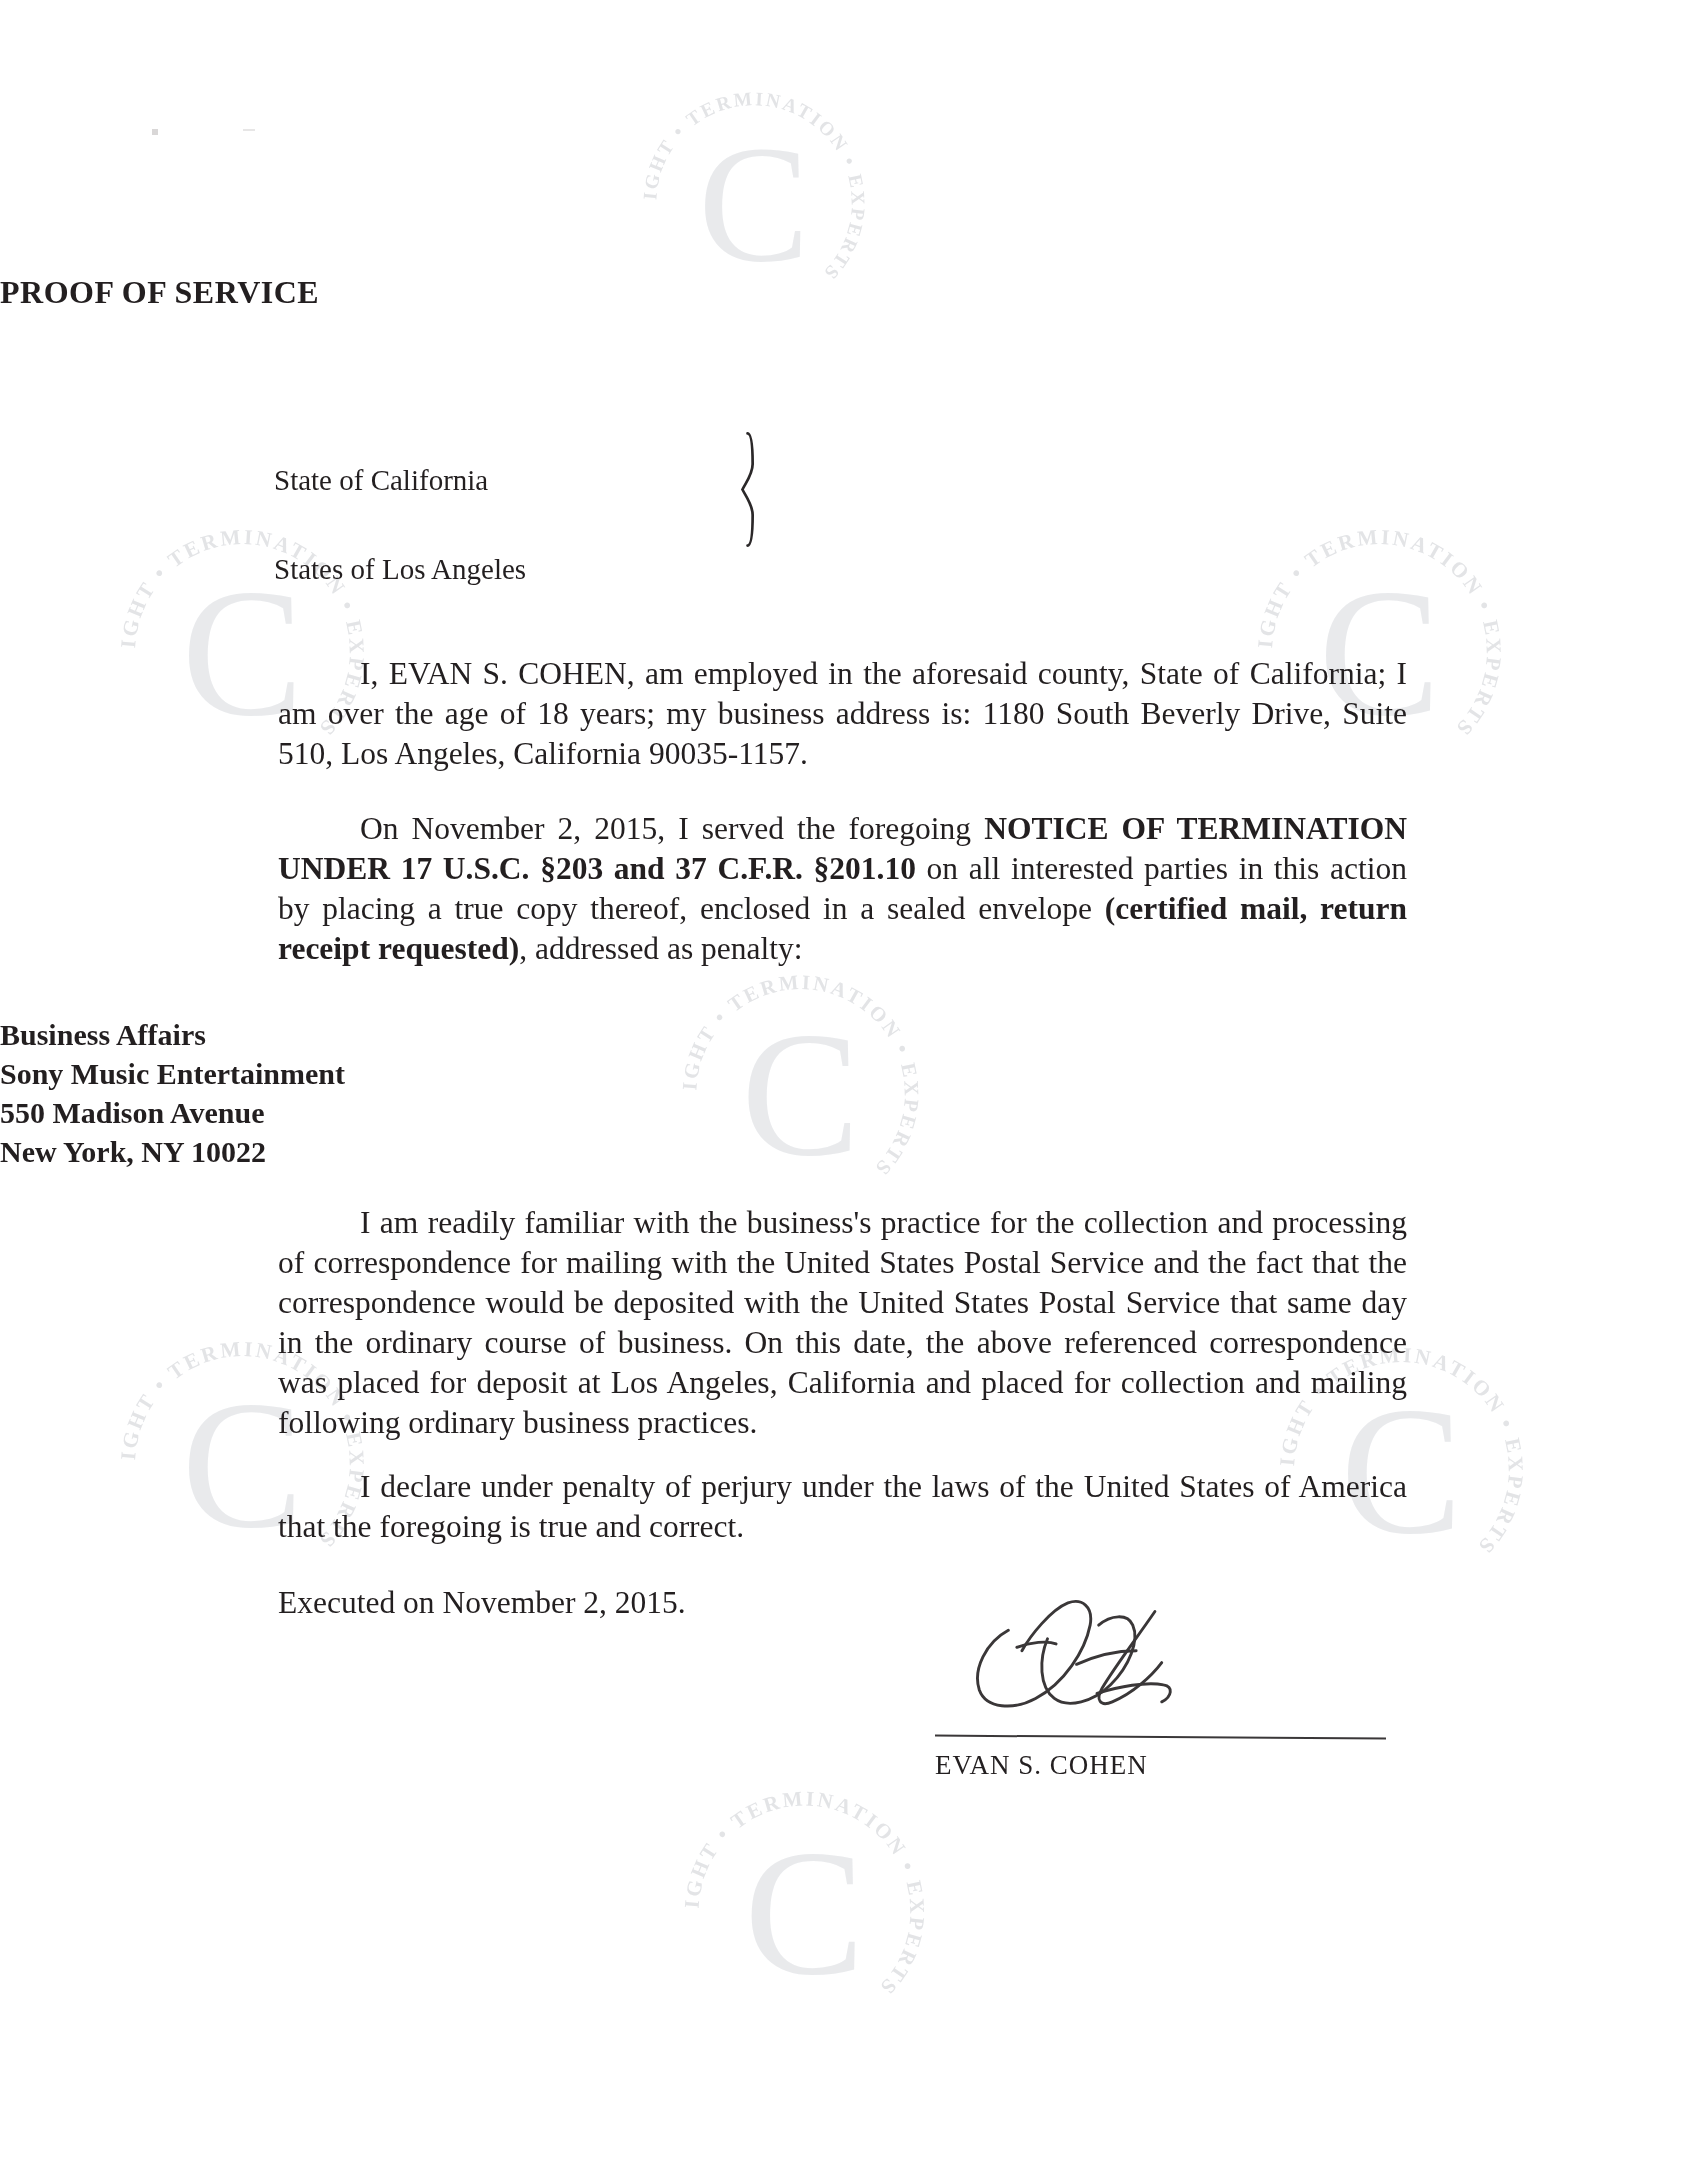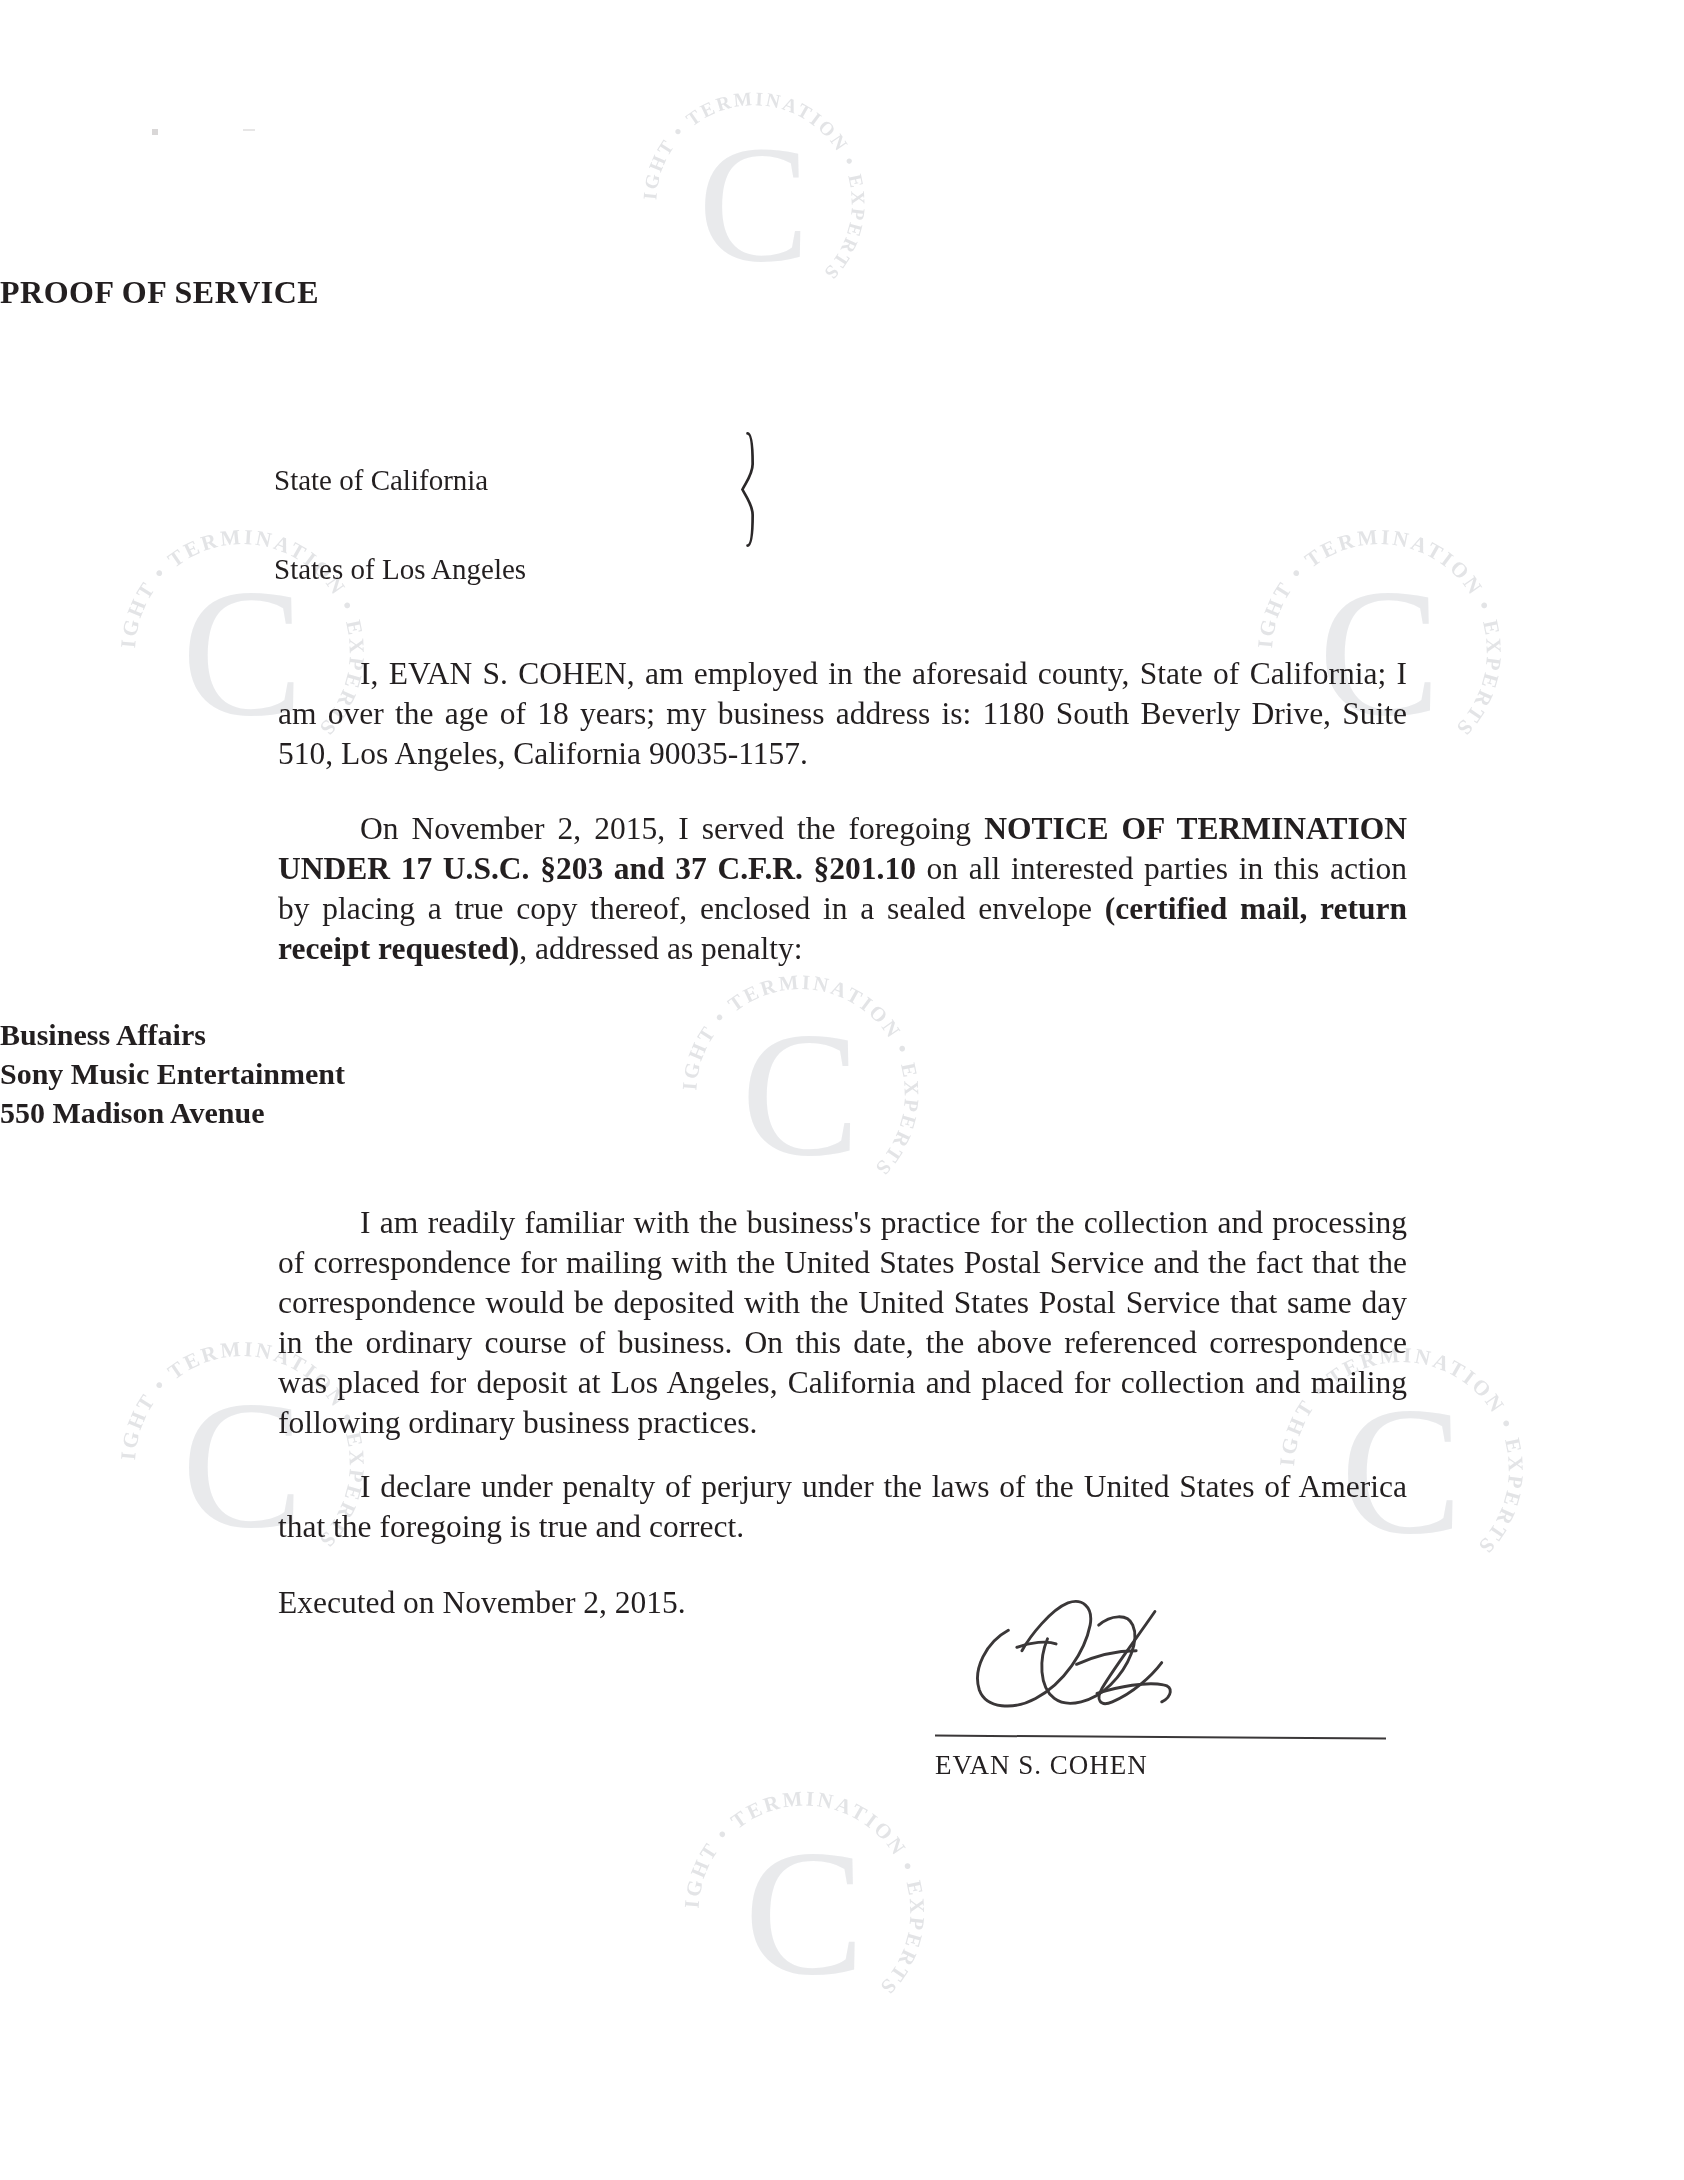--- a/index.html
+++ b/index.html
@@ -267,20 +267,21 @@
     </div>
 
     <div class="body-block para-2">
       <p><span>On November 2, 2015, I served the foregoing </span><b>NOTICE OF TERMINATION UNDER 17 U.S.C. §203 and 37 C.F.R. §201.10</b><span> on all interested parties in this action by placing a true copy thereof, enclosed in a sealed envelope </span><b>(certified mail, return receipt requested)</b><span>, addressed as penalty:</span></p>
     </div>
 
     <div class="address-block">
       <div>Business Affairs</div>
       <div>Sony Music Entertainment</div>
       <div>550 Madison Avenue</div>
+      <div>New York, NY  10022</div>
     </div>
 
     <div class="body-block para-4">
       <p>I am readily familiar with the business's practice for the collection and processing of correspondence for mailing with the United States Postal Service and the fact that the correspondence would be deposited with the United States Postal Service that same day in the ordinary course of business. On this date, the above referenced correspondence was placed for deposit at Los Angeles, California and placed for collection and mailing following ordinary business practices.</p>
     </div>
 
     <div class="body-block para-5">
       <p>I declare under penalty of perjury under the laws of the United States of America that the foregoing is true and correct.</p>
     </div>
 

